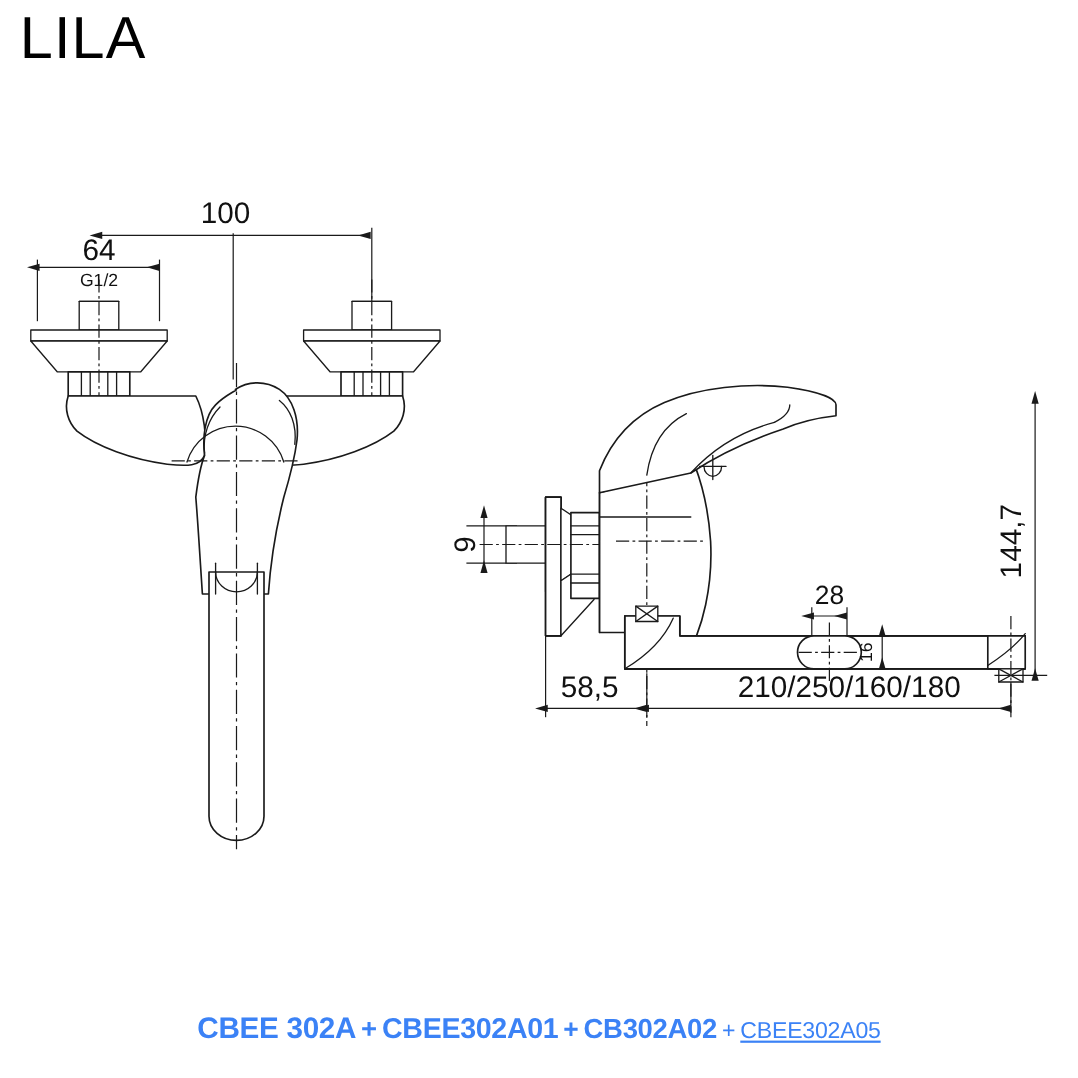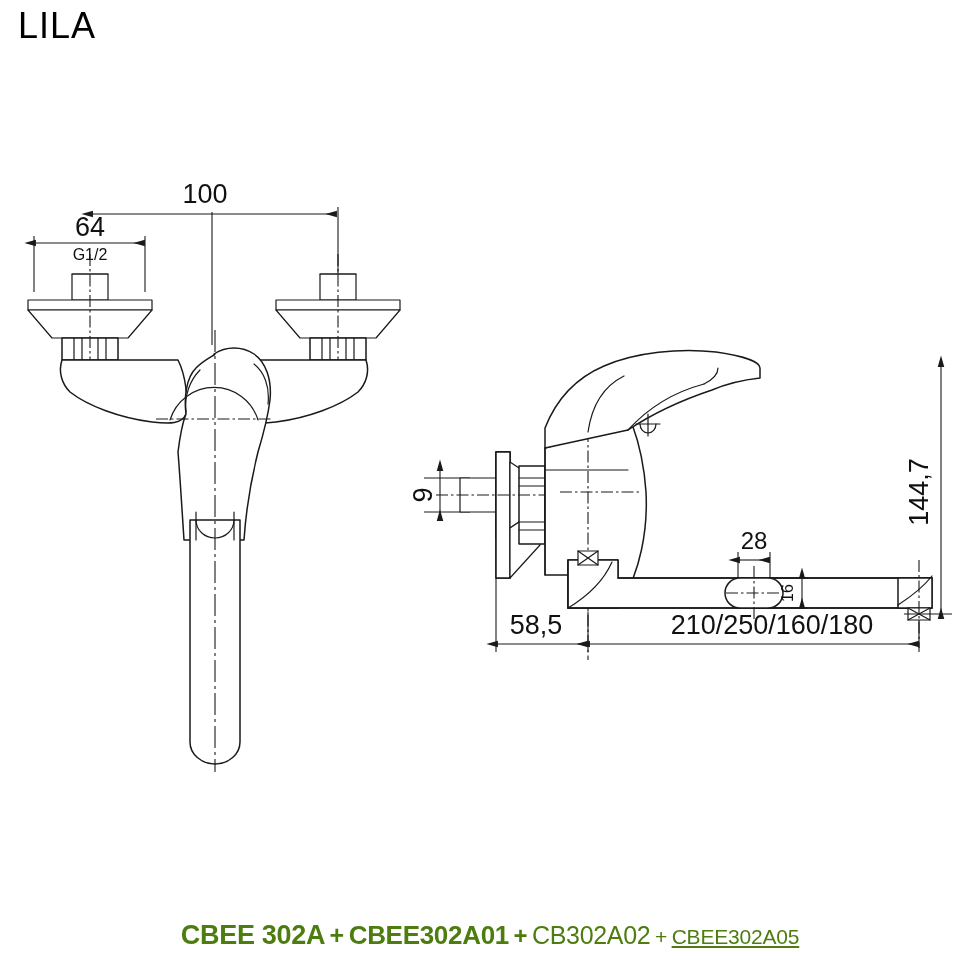--- a/index.html
+++ b/index.html
@@ -7,31 +7,31 @@
   body{
     width:980px;height:980px;overflow:hidden;
     font-family:"Liberation Sans","DejaVu Sans",sans-serif;
     color:#111111;
     position:relative;
   }
   #sheet{position:absolute;left:0;top:0;width:980px;height:980px;background:#fff;}
   #brand{
     position:absolute;left:18px;top:8px;
     font-family:"Liberation Sans","DejaVu Sans",sans-serif;
-    font-size:36px;font-weight:300;letter-spacing:1px;color:#000;
+    font-size:54px;font-weight:300;letter-spacing:1px;color:#000;
     line-height:1;
   }
   #codes{
     position:absolute;left:0;top:920px;width:980px;text-align:center;
     white-space:nowrap;
   }
-  #codes span{color:#4d7c0f;vertical-align:baseline;}
+  #codes span{color:#3b82f6;vertical-align:baseline;}
   .c1{font-size:27px;font-weight:bold;letter-spacing:-0.3px;}
   .c2{font-size:26px;font-weight:bold;letter-spacing:-0.3px;margin-top:32px;}
-  .c3{font-size:25px;font-weight:normal;letter-spacing:-0.3px;}
+  .c3{font-size:25px;font-weight:bold;letter-spacing:-0.3px;}
   .c4{font-size:21px;font-weight:normal;letter-spacing:-0.2px;text-decoration:underline;}
   .plus1{font-size:25px;font-weight:bold;}
   .plus2{font-size:24px;font-weight:bold;}
   .plus3{font-size:21px;font-weight:normal;}
   svg{display:block;}
   .ln{fill:none;stroke:#1a1a1a;stroke-width:1.5;stroke-linecap:round;stroke-linejoin:round;}
   .ln-thin{fill:none;stroke:#1a1a1a;stroke-width:1.2;stroke-linecap:round;stroke-linejoin:round;}
   .dim{fill:none;stroke:#1a1a1a;stroke-width:1.1;}
   .ext{fill:none;stroke:#1a1a1a;stroke-width:1.1;}
   .ctr{fill:none;stroke:#1a1a1a;stroke-width:1.1;stroke-dasharray:22 4 3 4;}

